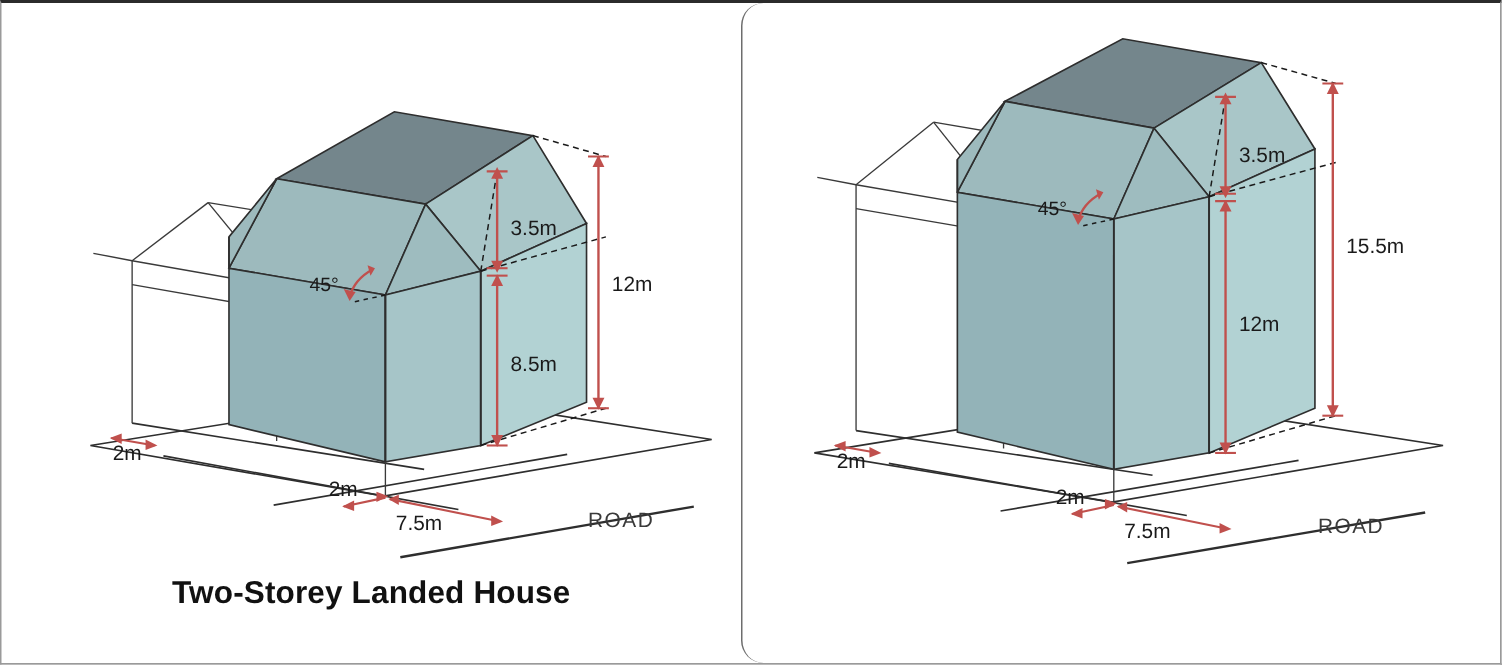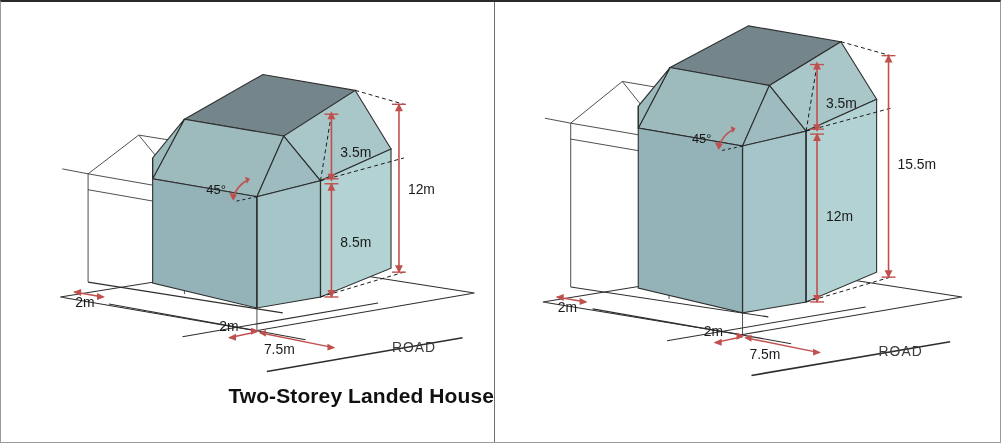--- a/index.html
+++ b/index.html
@@ -14,32 +14,33 @@
     width:1001px;height:443px;
     box-sizing:border-box;
     border:1px solid #9a9a9a;
     border-top:2px solid #2b2b2b;
     background:#fff;
   }
   .panel{
     position:absolute;
     top:0;bottom:0;
     box-sizing:border-box;
+    border-radius:15px;
   }
   #panel-left{left:0;width:493px;}
   #panel-right{left:493px;right:0;border-left:1px solid #6d6d6d;}
   .canvas{
     position:absolute;left:0;top:0;
     width:100%;height:100%;
   }
   .caption{
     position:absolute;
     left:0;right:0;
     top:382px;
-    text-align:right;
+    text-align:center;
     font-size:21px;
     font-weight:bold;
     color:#111111;
     letter-spacing:0.1px;
   }
   svg{display:block;}
   text{font-family:"Liberation Sans","DejaVu Sans",sans-serif;}
   .dimtext{font-size:14px;fill:#1a1a1a;}
   .roadtext{font-size:14px;fill:#3a3a3a;letter-spacing:1px;}
   .angtext{font-size:13px;fill:#1a1a1a;}

